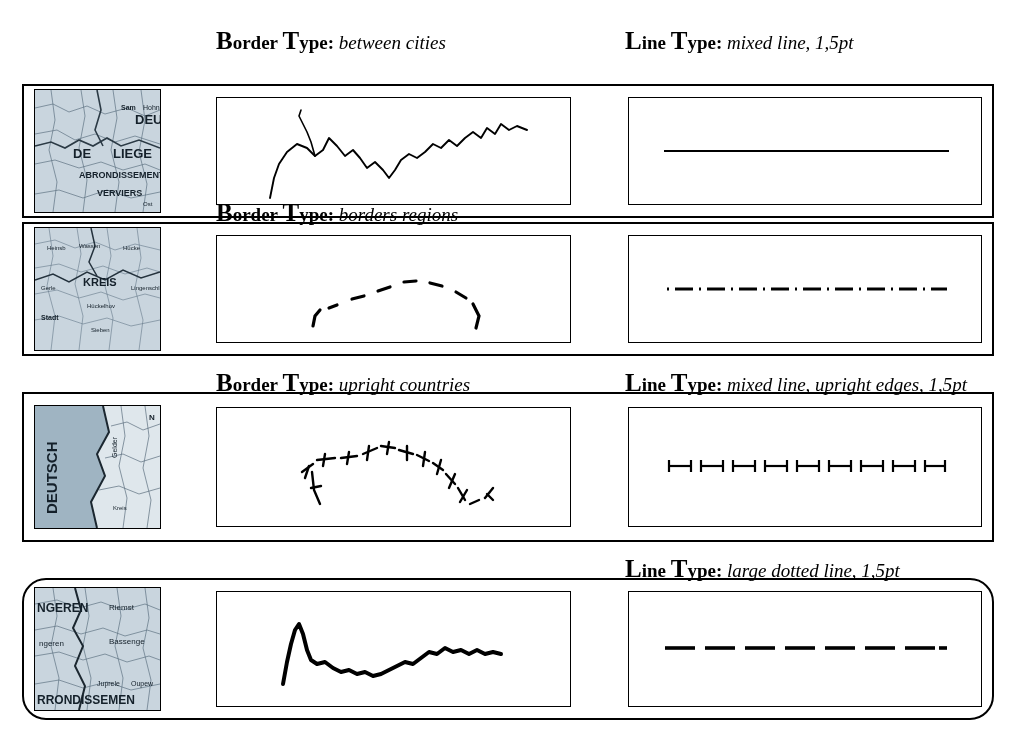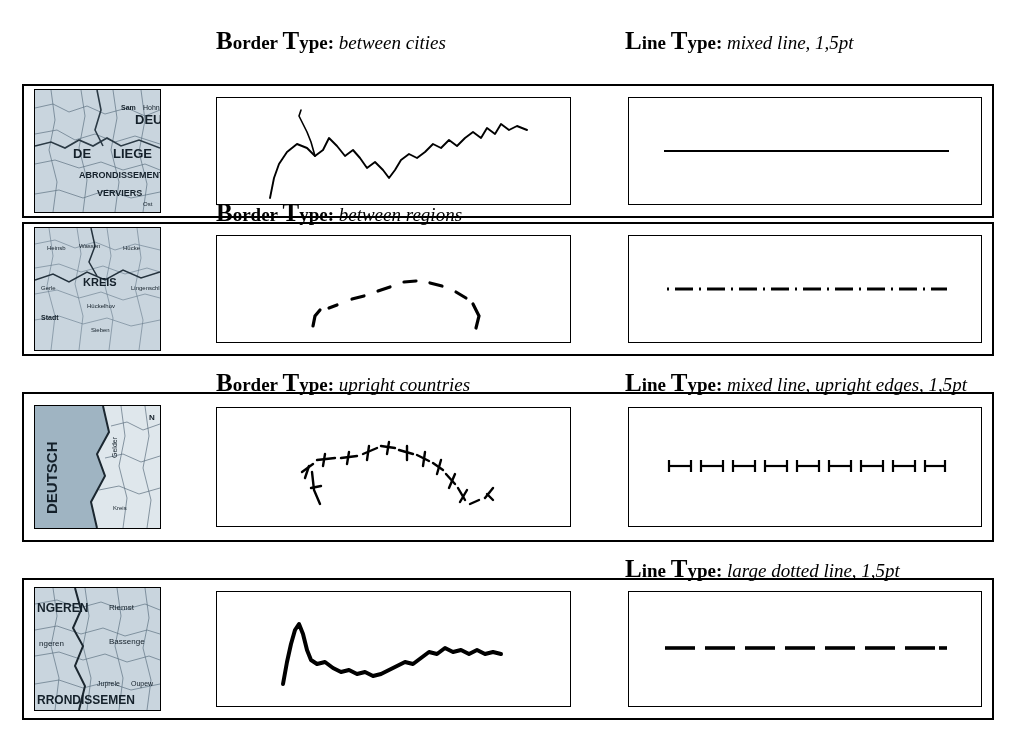--- a/index.html
+++ b/index.html
@@ -23,21 +23,21 @@
   .row {
     position: absolute;
     left: 22px;
     width: 972px;
     border: 2px solid #000000;
     box-sizing: border-box;
   }
   .row-1 { top: 42px;  height: 134px; margin-top: 42px; }
   .row-2 { top: 222px; height: 134px; }
   .row-3 { top: 392px; height: 150px; }
-  .row-4 { top: 578px; height: 142px; }
+  .row-4 { top: 578px; height: 142px; border-radius: 24px; }
 
   
   .heading {
     position: absolute;
     white-space: nowrap;
     font-family: "Liberation Serif", serif;
     font-size: 19px;
     line-height: 1;
   }
   .heading .kw {
@@ -156,21 +156,21 @@
 
     <div class="panel panel-line">
       <svg width="352" height="106" viewBox="0 0 352 106">
         <line x1="35" y1="53" x2="320" y2="53" stroke="#000000" stroke-width="2"></line>
       </svg>
     </div>
   </div>
 
   <div class="heading h-border hd-2">
     <span class="kw"><span class="big">B</span>order <span class="big">T</span>ype:</span>
-    <span class="val">between regions</span>
+    <span class="val">borders regions</span>
   </div>
 
   <div class="row row-2">
 
     <div class="map">
       <svg width="125" height="122" viewBox="0 0 125 122">
         <rect x="0" y="0" width="125" height="122" fill="#c9d5de"></rect>
         <g stroke="#64788a" stroke-width="0.6" fill="none">
           <path d="M0 16 L20 12 L40 20 L60 14 L80 22 L100 16 L125 22"></path>
           <path d="M0 40 L24 36 L46 44 L68 38 L90 46 L112 40 L125 44"></path>

